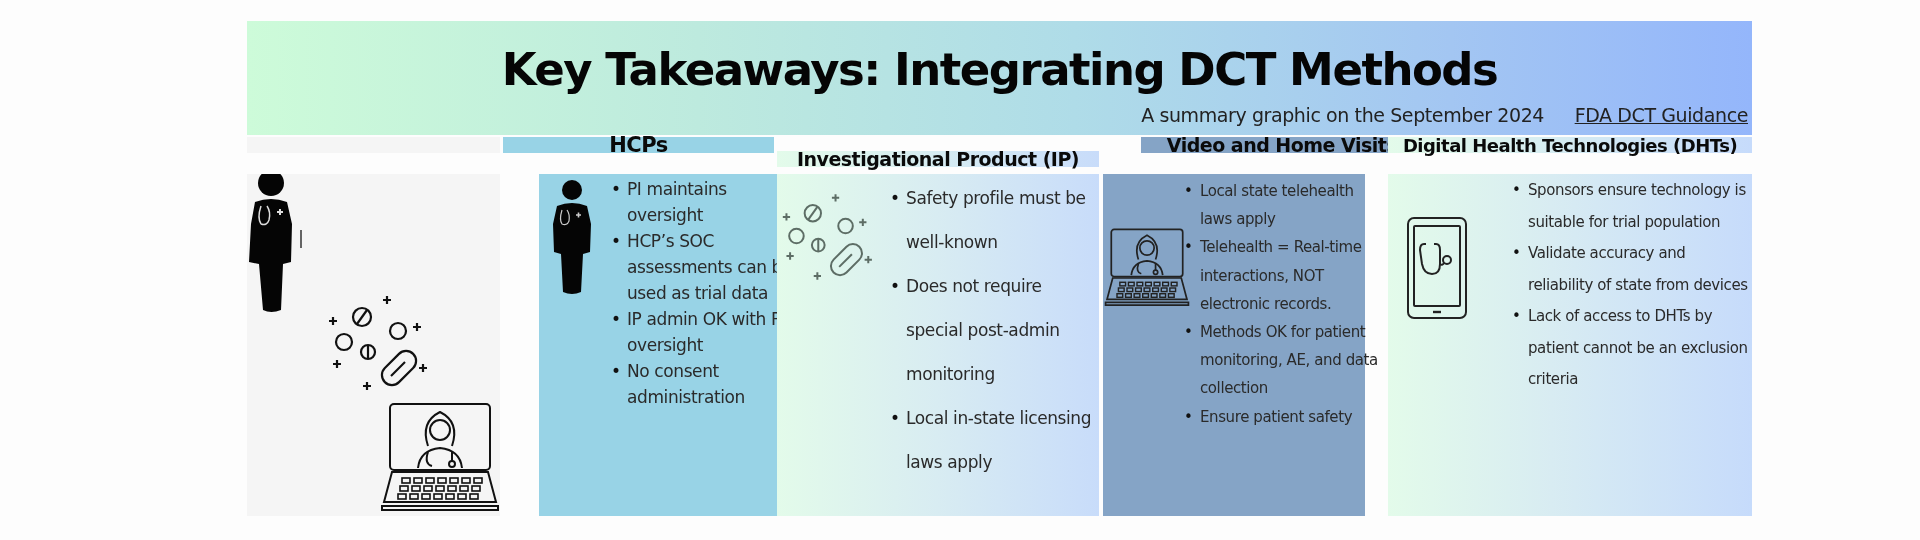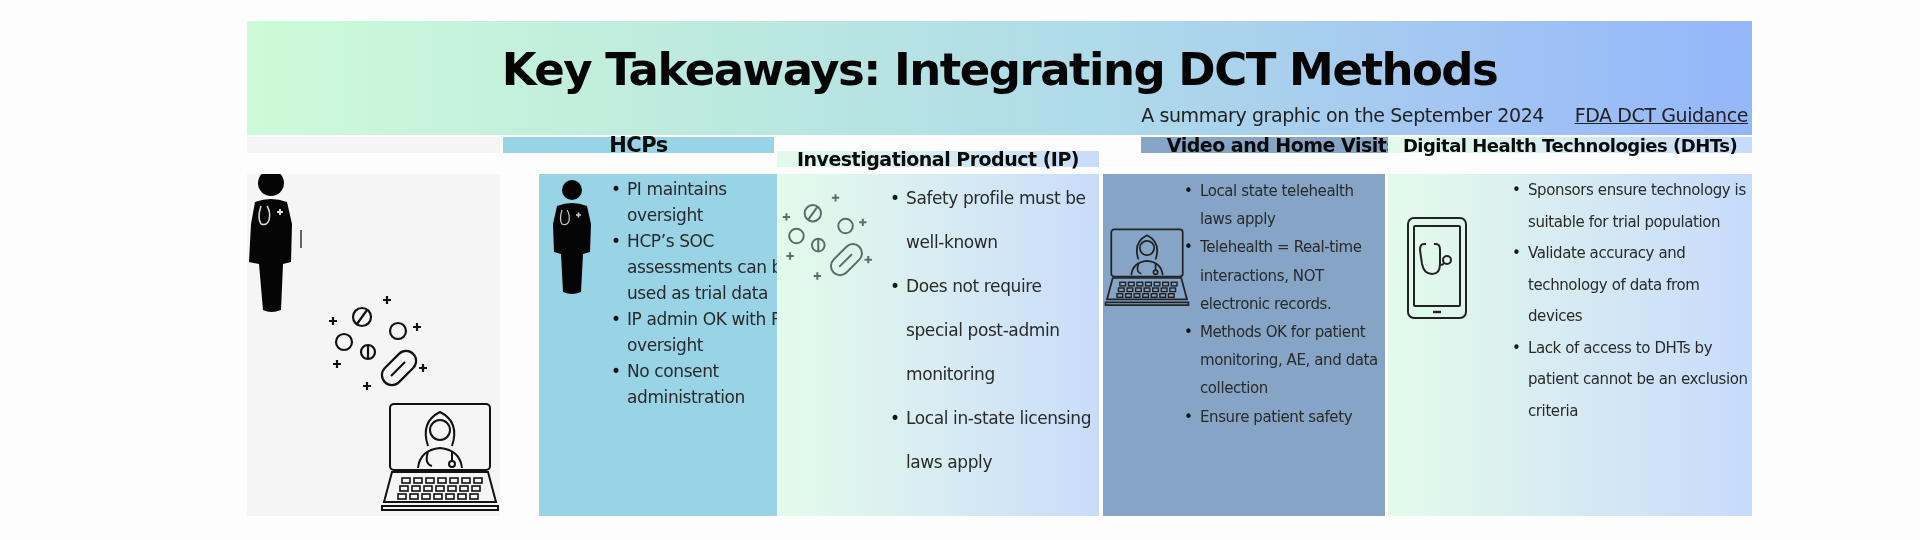--- a/index.html
+++ b/index.html
@@ -27,21 +27,21 @@
     font-family: "DejaVu Sans", sans-serif; font-weight: bold; font-size: 19px;
     display: flex; align-items: center; justify-content: center; white-space: nowrap;
     letter-spacing: -0.5px; color: #0a0a0a;
   }
   .col {
     position: absolute; top: 174px; height: 342px;
   }
   .c0 { left: 247px; width: 253px; background: #f5f5f5; }
   .c1 { left: 503px; width: 271px; background: #98d3e6; margin-left: 36px; }
   .c2 { left: 777px; width: 322px; background: linear-gradient(90deg, #e3fbea 0%, #d8ecf2 50%, #c8dcfa 100%); }
-  .c3 { left: 1103px; width: 282px; background: #85a4c6; }
+  .c3 { left: 1103px; width: 262px; background: #85a4c6; }
   .c4 { left: 1388px; width: 364px; background: linear-gradient(90deg, #e3fbea 0%, #d8ecf2 45%, #c6dbfb 100%); padding-left: 28px; }
 
   ul.bul { position: absolute; list-style: none; font-family: "DejaVu Sans", sans-serif; color: #2a2a2a; }
   ul.bul li { position: relative; padding-left: 16px; letter-spacing: -0.4px; }
   ul.bul li::before { content: "•"; position: absolute; left: 0; top: 0; color: #111; }
 
   .b1 { left: 72px; top: 2px; width: 196px; font-size: 17px; line-height: 26px; }
   .b2 { left: 113px; top: 2px; width: 208px; font-size: 17px; line-height: 44px; }
   .b3 { left: 81px; top: 3px; width: 200px; font-size: 15px; line-height: 28.2px; }
   .b4 { left: 124px; top: 1px; width: 238px; font-size: 15px; line-height: 31.5px; }
@@ -221,16 +221,16 @@
       <line x1="27" y1="96" x2="35" y2="96" stroke-width="2.4"></line>
       <path d="M18 28 Q14 28 14 34 L16 48 Q18 58 26 58 Q34 58 34 48 L34 40"></path>
       <path d="M18 28 h2 M30 28 Q34 28 34 34 L34 40"></path>
       <path d="M28 28 h2"></path>
       <circle cx="41" cy="44" r="4"></circle>
       <path d="M34 48 Q36 50 38 47"></path>
     </g>
   </svg>
   <ul class="bul b4">
     <li>Sponsors ensure technology is suitable for trial population</li>
-    <li>Validate accuracy and technology of data from devices</li>
+    <li>Validate accuracy and reliability of state from devices</li>
     <li>Lack of access to DHTs by patient cannot be an exclusion criteria</li>
   </ul>
 </div>
 
 </body></html>

